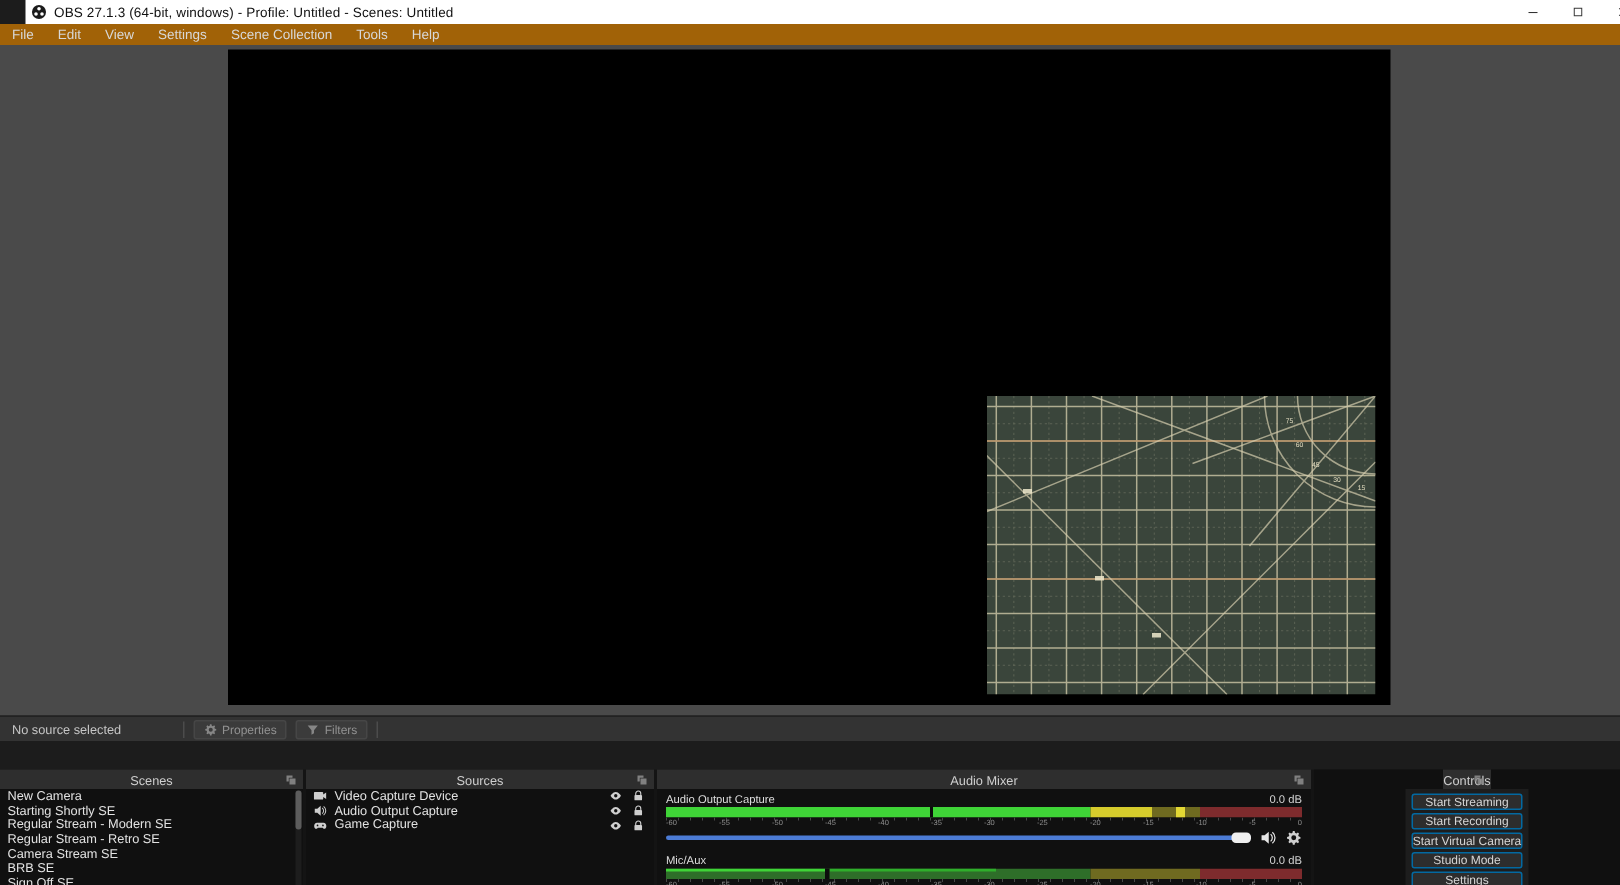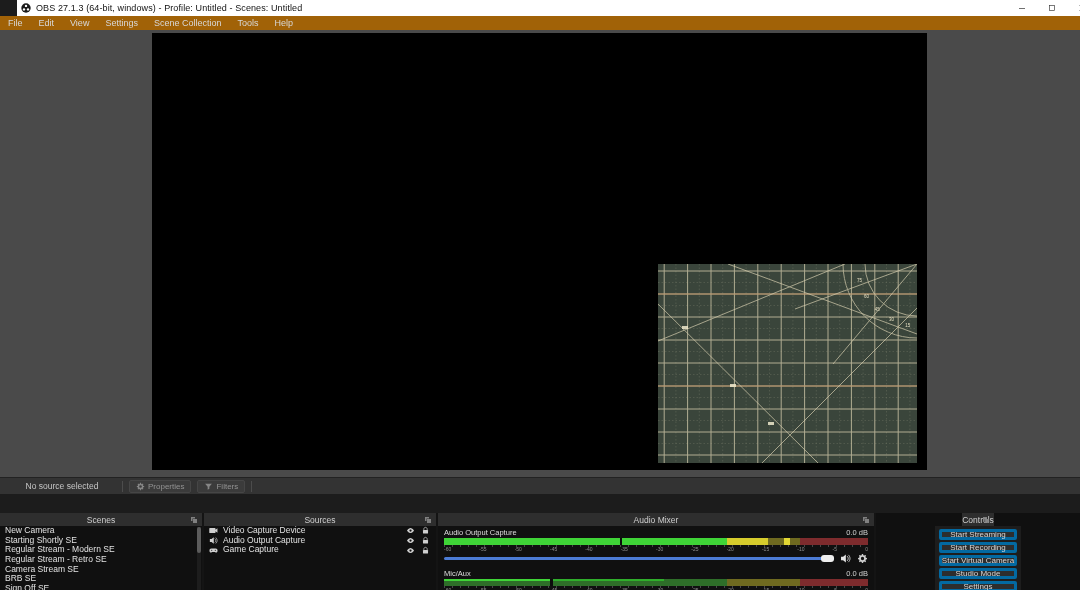--- a/index.html
+++ b/index.html
@@ -22,21 +22,21 @@
 
   
   .preview-wrap { position:absolute; left:0; top:30px; width:1080px; height:447px; background:#4a4a4a; }
   .canvas { position:absolute; left:152px; top:3px; width:775px; height:437px; background:#000; }
   .mat { position:absolute; left:506px; top:231px; width:259px; height:199px; }
   .mat svg { display:block; }
 
   
   .srcbar { position:absolute; left:0; top:477px; width:1080px; height:17px; background:#333333;
             border-top:1px solid #222; display:flex; align-items:center; padding:0 8px; gap:6px; }
-  .src-status { font-size:8.5px; color:#c6c6c6; width:108px;text-align:center; }
+  .src-status { font-size:8.5px; color:#c6c6c6; width:108px; }
   .tb-btn { display:flex; align-items:center; gap:3px; background:#3e3e3e; border:1px solid #4b4b4b;
             border-radius:2px; height:13px; padding:0 6px; font-size:8px; color:#a9a9a9; opacity:.8; }
   .tb-btn .icon { width:9px; height:9px; color:#9b9b9b; }
   .vline { width:1px; height:11px; background:#4c4c4c; }
 
   
   .docks { position:absolute; left:0; top:494px; width:1080px; height:96px; display:flex; gap:2px; background:#141414;margin-top:19px; }
   .dock { background:#101010; display:flex; flex-direction:column; position:relative; }
   .dock-scenes  { width:202px; }
   .dock-sources { width:232px; }
@@ -72,21 +72,21 @@
            background-size:100% 2px; background-repeat:no-repeat; }
   .tick-lbl { font-size:5px; color:#8f8f8f; transform:translateY(1px); }
   .slider-row { display:flex; align-items:center; gap:6px; height:13px; margin-top:1px; }
   .slider-track { position:relative; flex:1; height:3px; background:#4c7cd6; border-radius:2px; }
   .slider-handle { position:absolute; right:0; top:-2px; width:13px; height:7px; background:#efefef; border-radius:3px; }
   .slider-row .icon { width:11px; height:11px; color:#e6e6e6; flex:none; }
   .slider-row .icon.gear { color:#cfcfcf; }
 
   
   .controls-body { padding:3px 4px; display:flex; flex-direction:column; gap:2px; background:#1d1d1d; flex:1; }
-  .ctl-btn { height:11px; background:#2d2d2d; border:3px solid #0369a1; border-radius:2px;
+  .ctl-btn { height:11px; background:#2d2d2d; border:1px solid #0369a1; border-radius:2px;
              color:#d6d6d6; font-size:8px; display:flex; align-items:center; justify-content:center; }
 
   .icon svg { width:100%; height:100%; display:block; fill:currentColor; }
   .icon { display:inline-flex; }
 </style>
 </head>
 <body>
 
 <div class="app">
 

